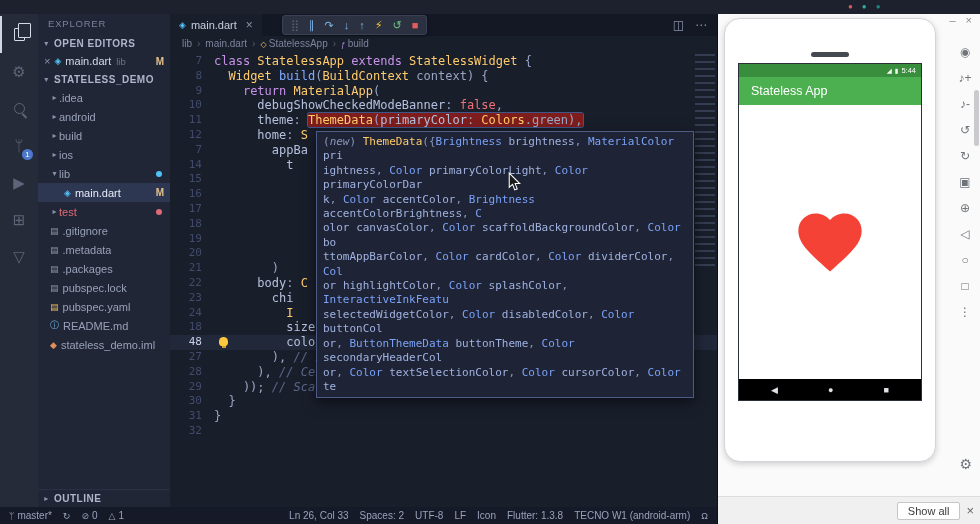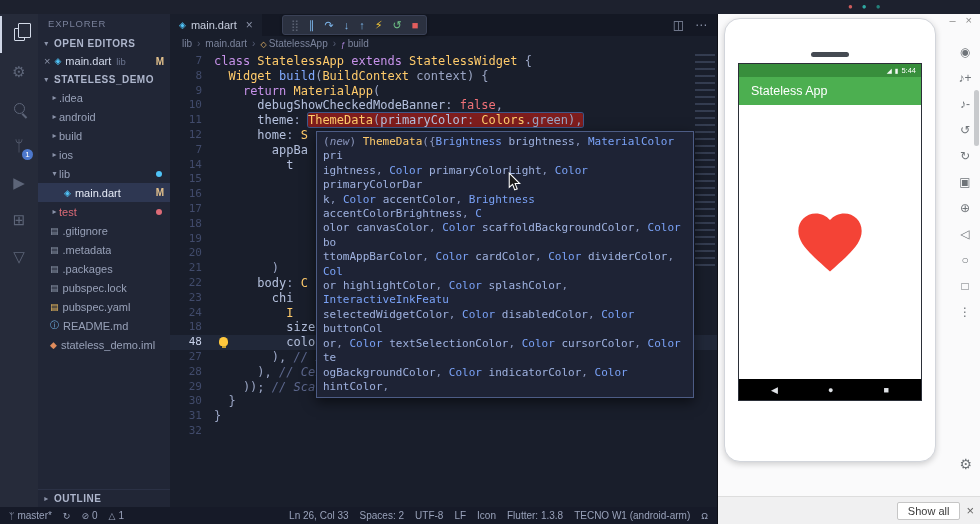--- a/index.html
+++ b/index.html
@@ -362,22 +362,22 @@
               </div>
             <div class="minimap"></div>
             <div class="popup" id="popup">
                 <div class="pop-line"><span class="pop-p">(</span><span class="pop-k">new</span><span class="pop-p">) </span><span class="pop-c">ThemeData</span><span class="pop-p">({</span><span class="pop-t">Brightness</span><span class="pop-p"> </span><span class="pop-v">brightness</span><span class="pop-p">, </span><span class="pop-t">MaterialColor</span><span class="pop-p"> </span><span class="pop-v">pri</span></div>
                 <div class="pop-line"><span class="pop-v">ightness</span><span class="pop-p">, </span><span class="pop-t">Color</span><span class="pop-p"> </span><span class="pop-v">primaryColorLight</span><span class="pop-p">, </span><span class="pop-t">Color</span><span class="pop-p"> </span><span class="pop-v">primaryColorDar</span></div>
                 <div class="pop-line"><span class="pop-v">k</span><span class="pop-p">, </span><span class="pop-t">Color</span><span class="pop-p"> </span><span class="pop-v">accentColor</span><span class="pop-p">, </span><span class="pop-t">Brightness</span><span class="pop-p"> </span><span class="pop-v">accentColorBrightness</span><span class="pop-p">, </span><span class="pop-t">C</span></div>
                 <div class="pop-line"><span class="pop-v">olor</span><span class="pop-p"> </span><span class="pop-v">canvasColor</span><span class="pop-p">, </span><span class="pop-t">Color</span><span class="pop-p"> </span><span class="pop-v">scaffoldBackgroundColor</span><span class="pop-p">, </span><span class="pop-t">Color</span><span class="pop-p"> </span><span class="pop-v">bo</span></div>
                 <div class="pop-line"><span class="pop-v">ttomAppBarColor</span><span class="pop-p">, </span><span class="pop-t">Color</span><span class="pop-p"> </span><span class="pop-v">cardColor</span><span class="pop-p">, </span><span class="pop-t">Color</span><span class="pop-p"> </span><span class="pop-v">dividerColor</span><span class="pop-p">, </span><span class="pop-t">Col</span></div>
                 <div class="pop-line"><span class="pop-v">or</span><span class="pop-p"> </span><span class="pop-v">highlightColor</span><span class="pop-p">, </span><span class="pop-t">Color</span><span class="pop-p"> </span><span class="pop-v">splashColor</span><span class="pop-p">, </span><span class="pop-t">InteractiveInkFeatu</span></div>
                 <div class="pop-line"><span class="pop-v">selectedWidgetColor</span><span class="pop-p">, </span><span class="pop-t">Color</span><span class="pop-p"> </span><span class="pop-v">disabledColor</span><span class="pop-p">, </span><span class="pop-t">Color</span><span class="pop-p"> </span><span class="pop-v">buttonCol</span></div>
+                <div class="pop-line"><span class="pop-v">or</span><span class="pop-p">, </span><span class="pop-t">ButtonThemeData</span><span class="pop-p"> </span><span class="pop-v">buttonTheme</span><span class="pop-p">, </span><span class="pop-t">Color</span><span class="pop-p"> </span><span class="pop-v">secondaryHeaderCol</span></div>
                 <div class="pop-line"><span class="pop-v">or</span><span class="pop-p">, </span><span class="pop-t">Color</span><span class="pop-p"> </span><span class="pop-v">textSelectionColor</span><span class="pop-p">, </span><span class="pop-t">Color</span><span class="pop-p"> </span><span class="pop-v">cursorColor</span><span class="pop-p">, </span><span class="pop-t">Color</span><span class="pop-p"> </span><span class="pop-v">te</span></div>
-                <div class="pop-line"><span class="pop-v">ogBackgroundColor</span><span class="pop-p">, </span><span class="pop-t">Color</span><span class="pop-p"> </span><span class="pop-v">indicatorColor</span><span class="pop-p">, </span><span class="pop-t">Color</span><span class="pop-p"> </span><span class="pop-v">hintColor</span><span class="pop-p">,</span></div>
               </div>
           </div>
         </div>
       </div>
       <div class="statusbar">
         <div class="sb-left" id="sb-left">
             <span class="sb-item">
               <span class="s-ic">ᛘ</span>
               <span>master*</span>
             </span>

